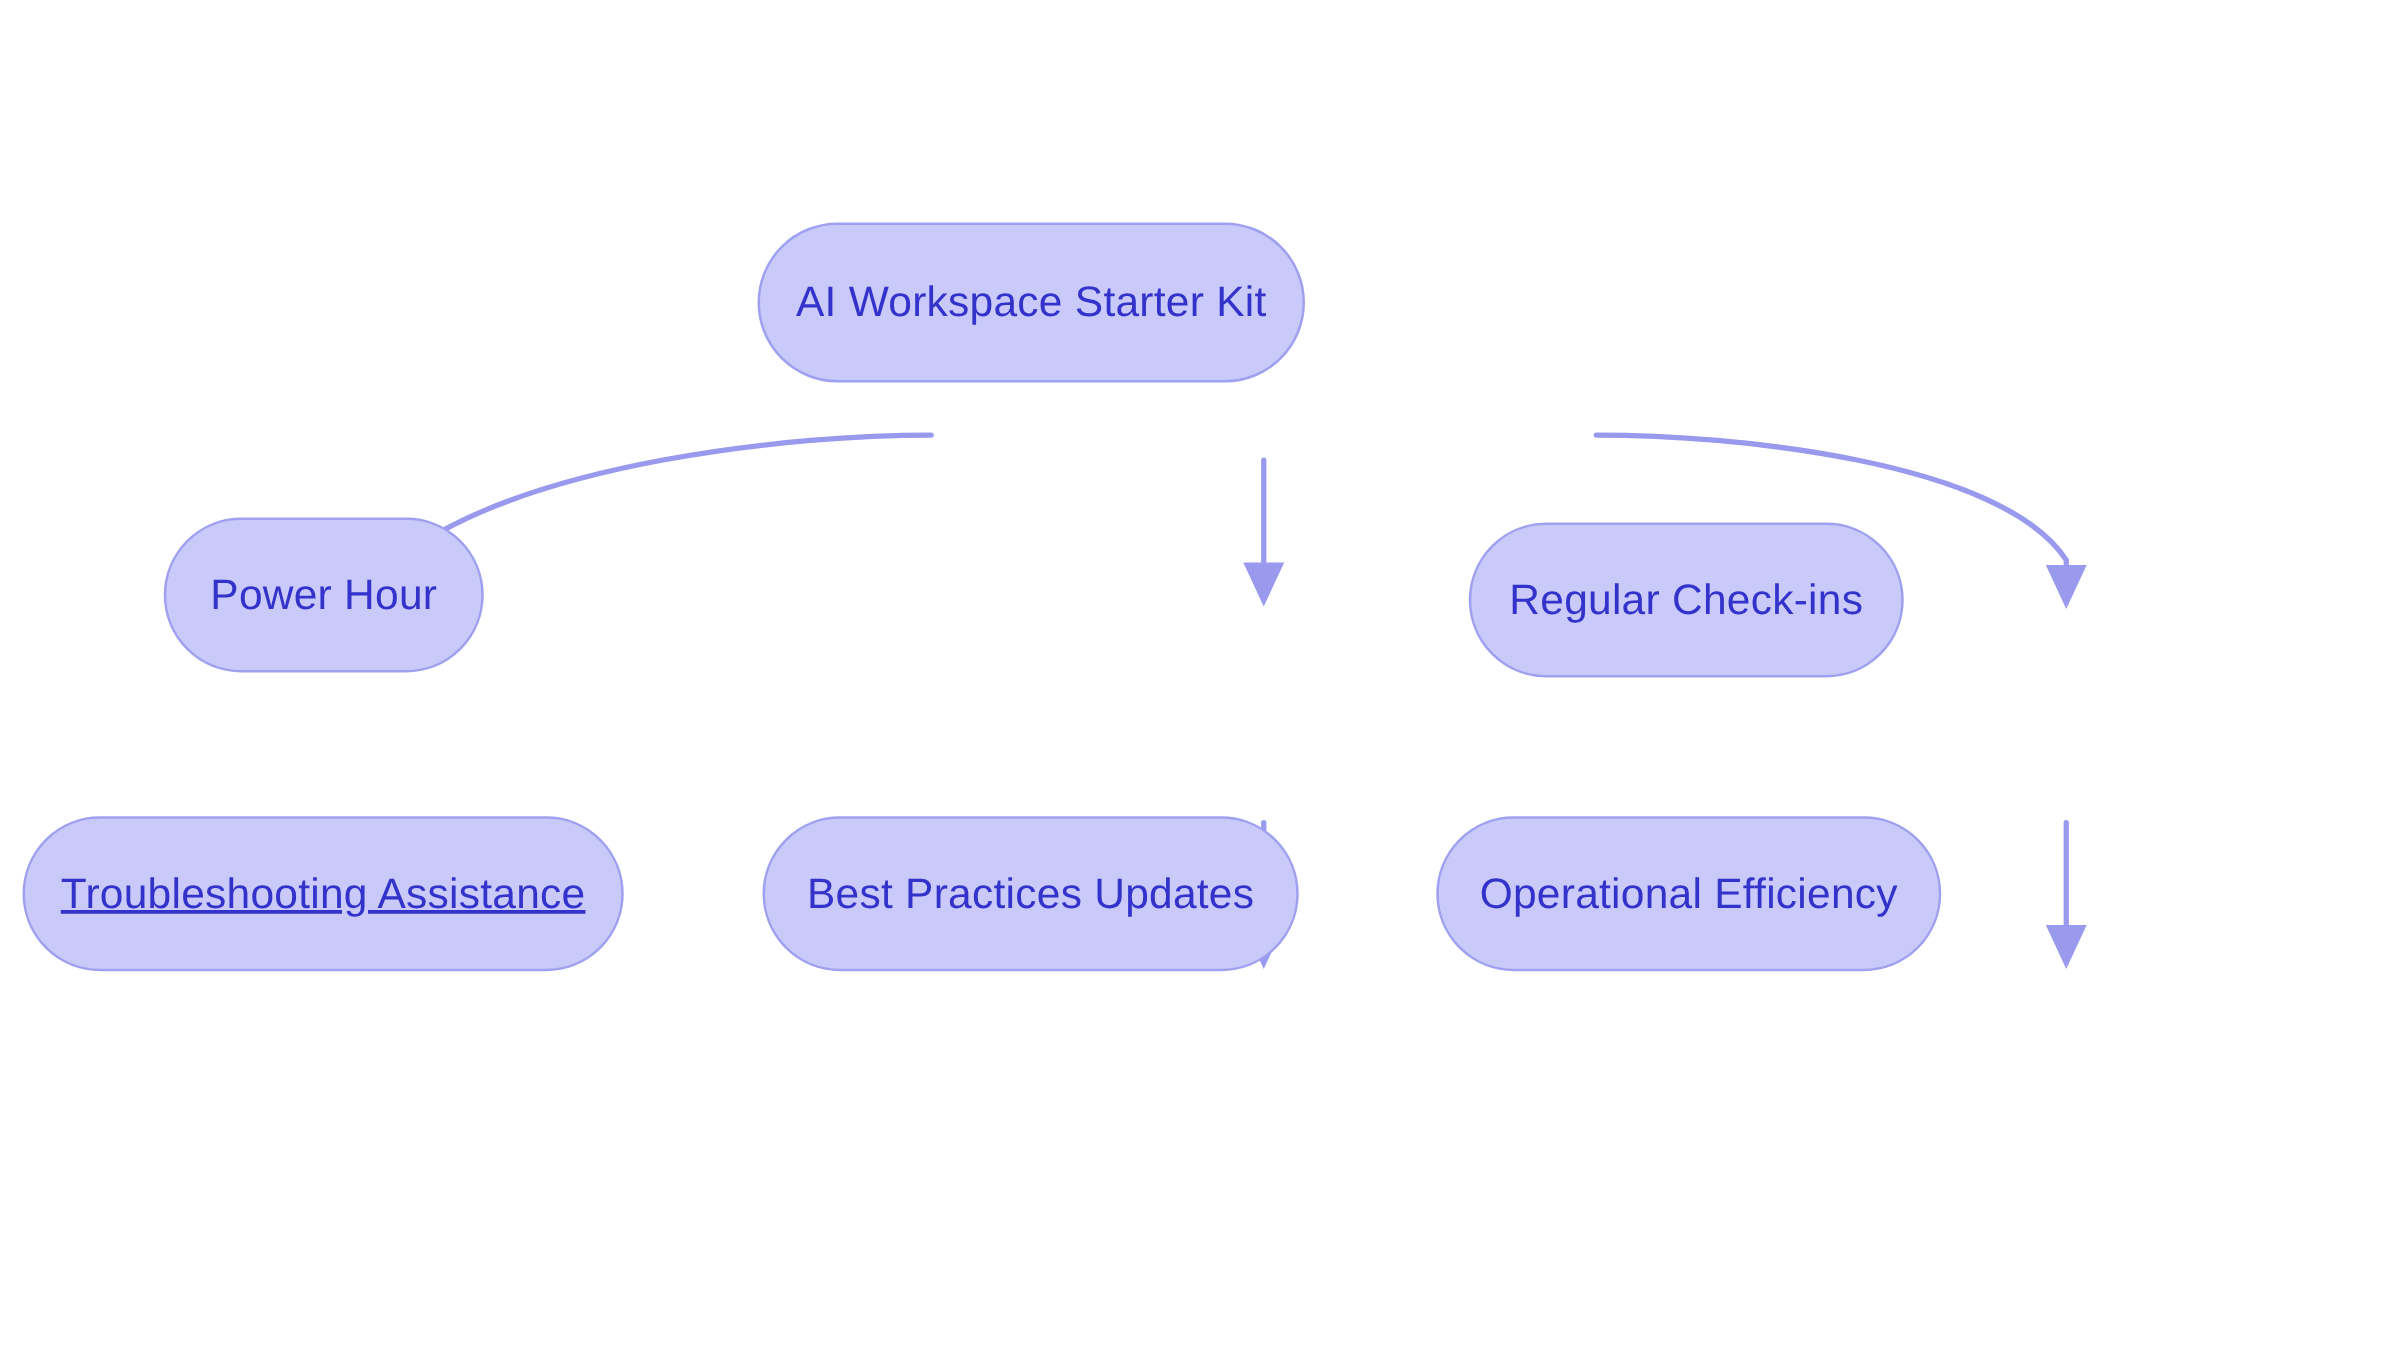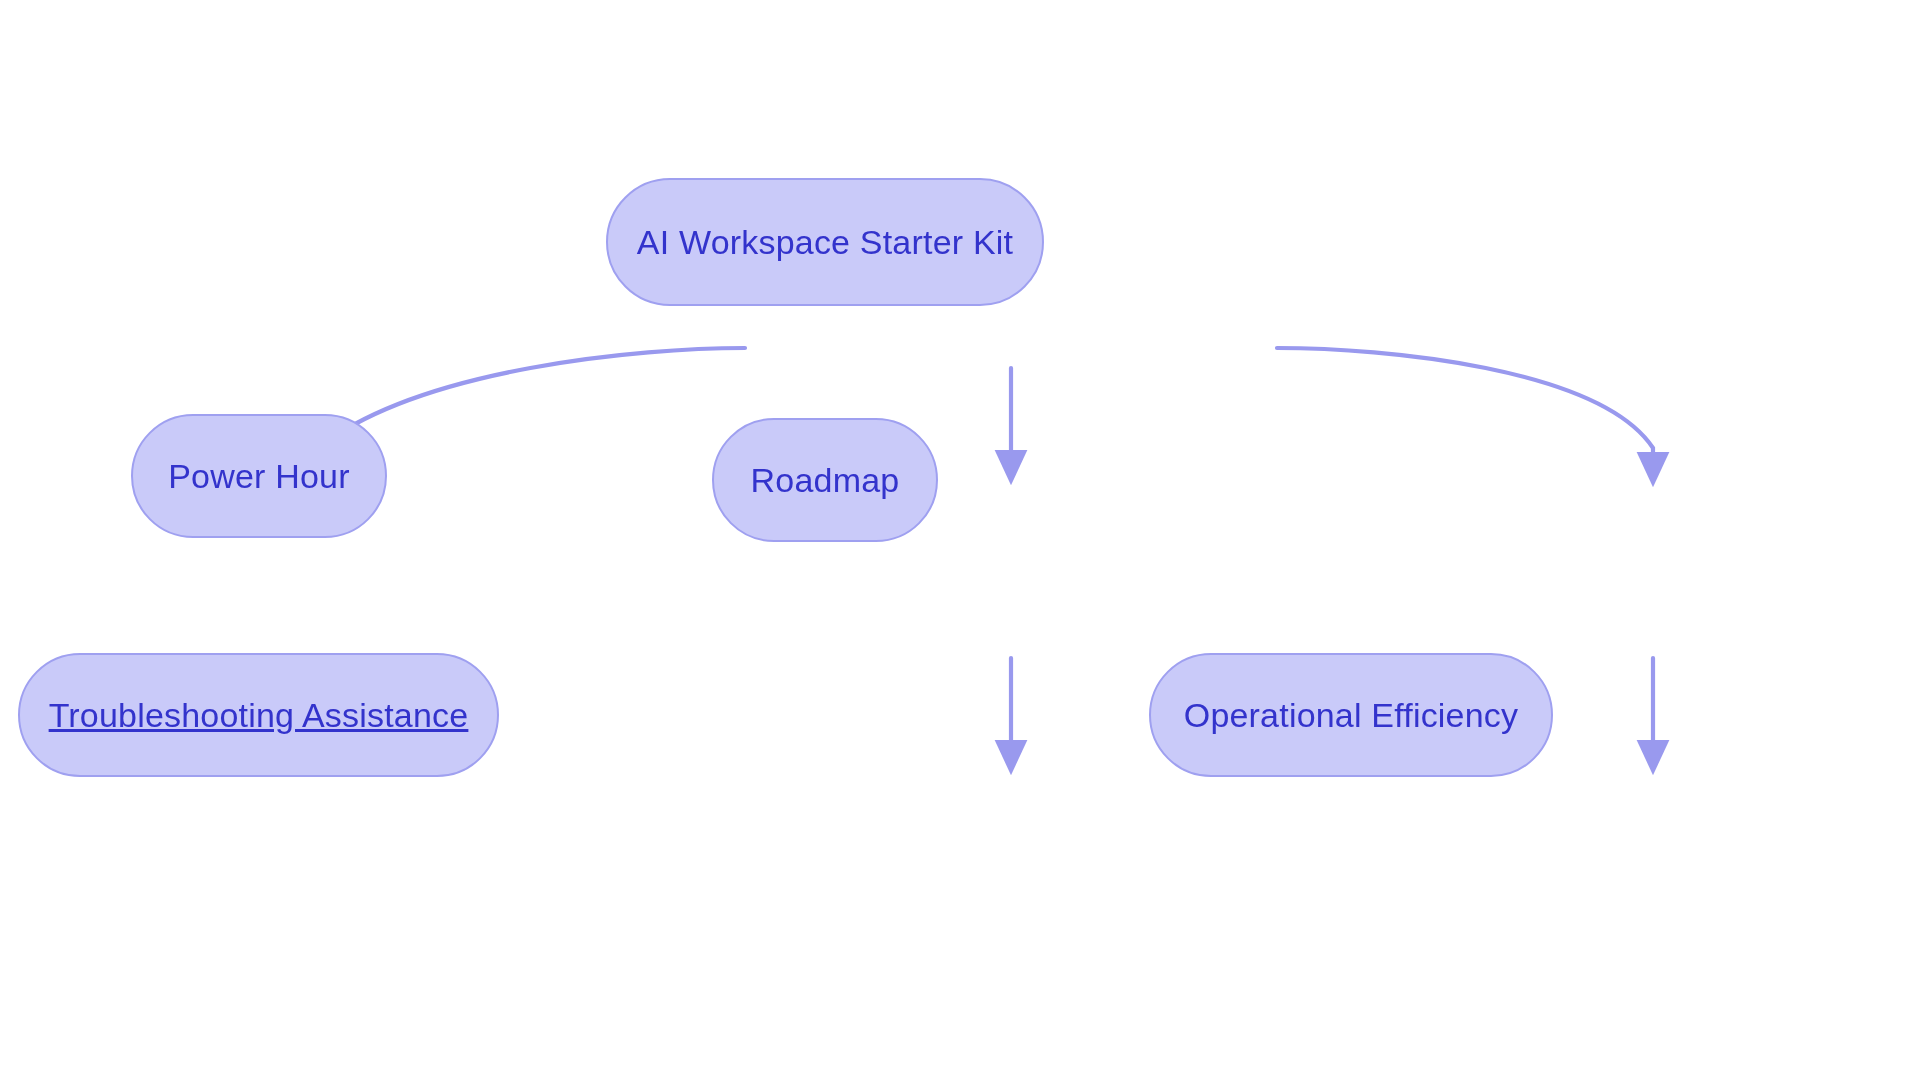--- a/index.html
+++ b/index.html
@@ -85,27 +85,30 @@
   </svg>
 
   <div class="node" id="node-root">
     <span class="node-label">AI Workspace Starter Kit</span>
   </div>
 
   <div class="node" id="node-power-hour">
     <span class="node-label">Power Hour</span>
   </div>
 
-  <div class="node" id="node-roadmap">
-    <span class="node-label">Roadmap</span>
+
+  <div class="node" id="node-regular-checkins">
+    <span class="node-label">Regular Check-ins</span>
   </div>
-
 
   <div class="node" id="node-troubleshooting">
     <span class="node-label">Troubleshooting Assistance</span>
   </div>
 
+  <div class="node" id="node-best-practices">
+    <span class="node-label">Best Practices Updates</span>
+  </div>
 
   <div class="node" id="node-operational-eff">
     <span class="node-label">Operational Efficiency</span>
   </div>
 
 </div>
 
 </body></html>

